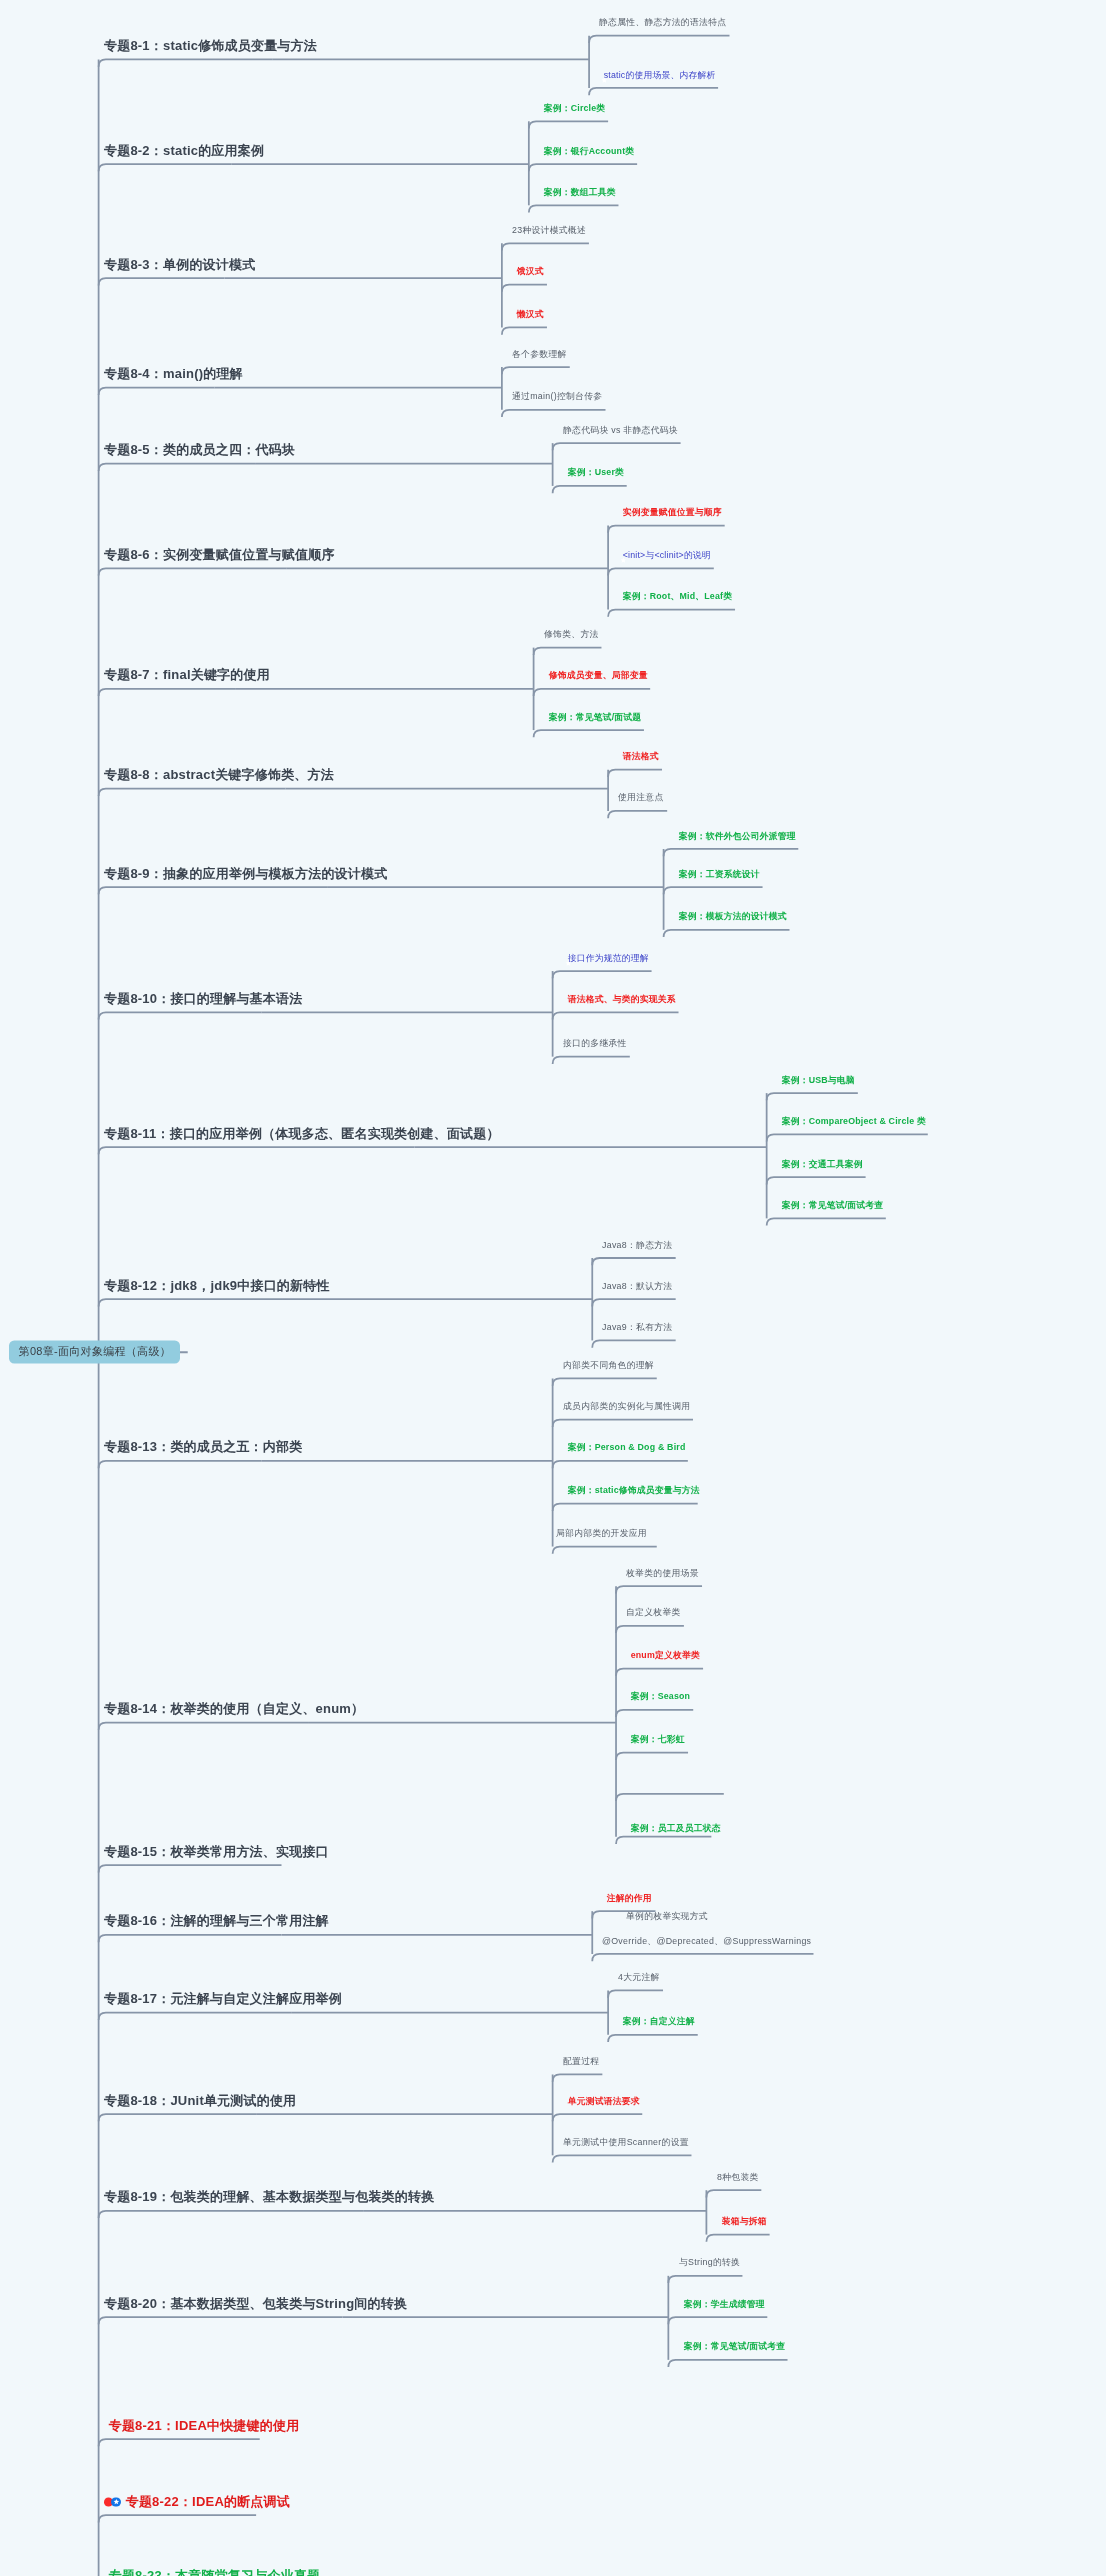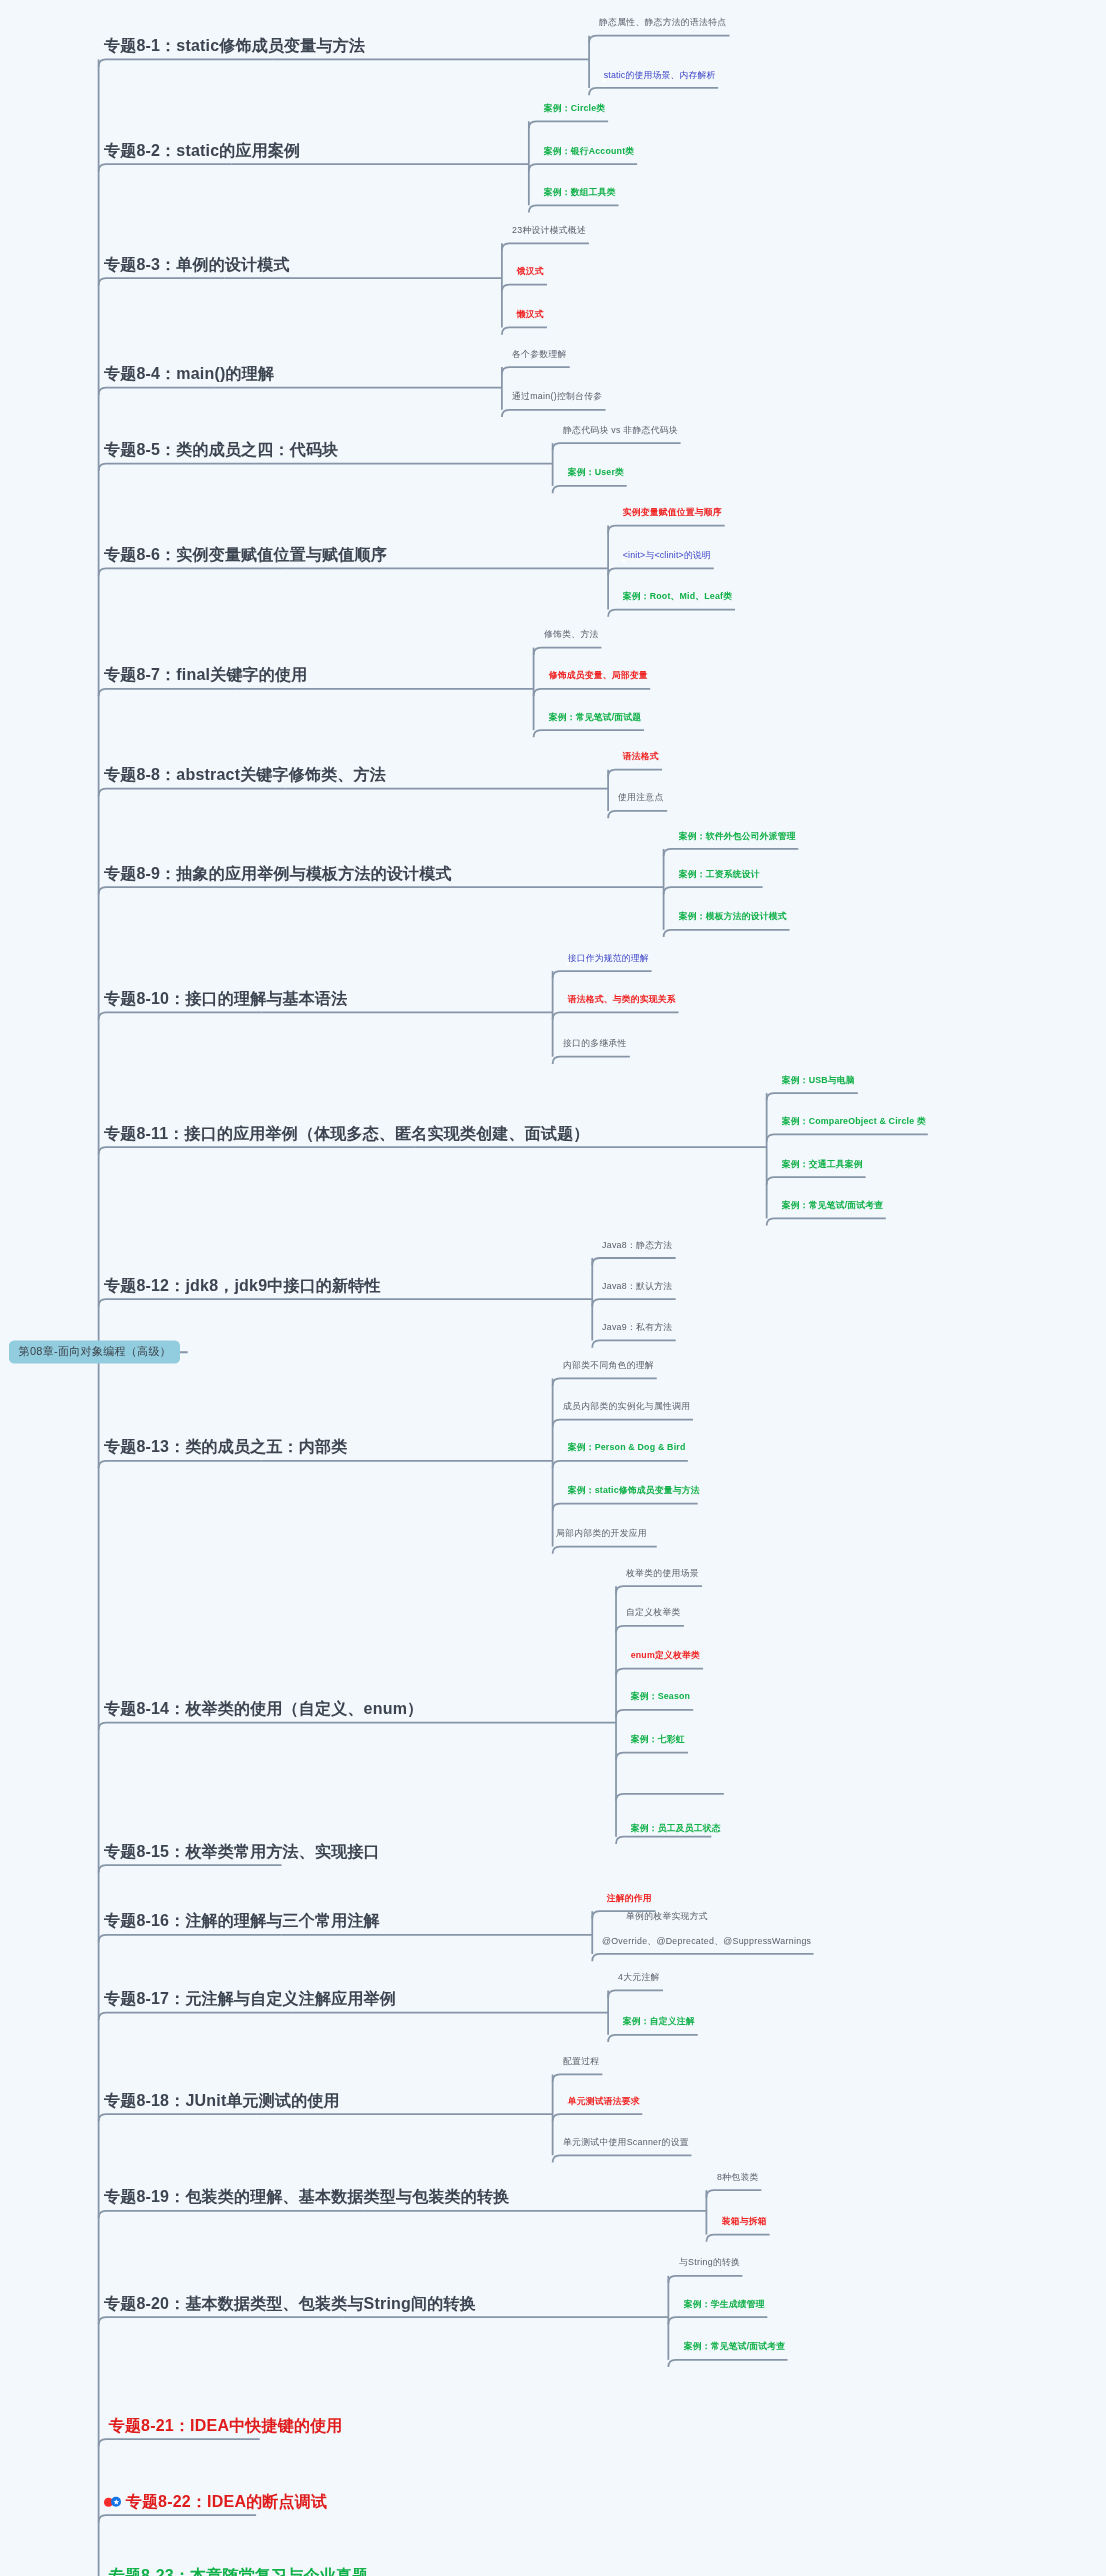--- a/index.html
+++ b/index.html
@@ -25,21 +25,21 @@
     border-radius:5.2px;
     padding:5.2px 9.3px;
     color:#3a3f45;
     font-size:11px;
     font-weight:400;
     letter-spacing:0.3px;
   }
   
   .lvl1{
     color:#3b4450;
-    font-size:16px;
+    font-size:13px;
     font-weight:bold;
     letter-spacing:0.2px;
     align-items:center;
   }
   
   .lvl2{
     color:#555d68;
     font-size:8.8px;
     font-weight:400;
     letter-spacing:0.3px;

